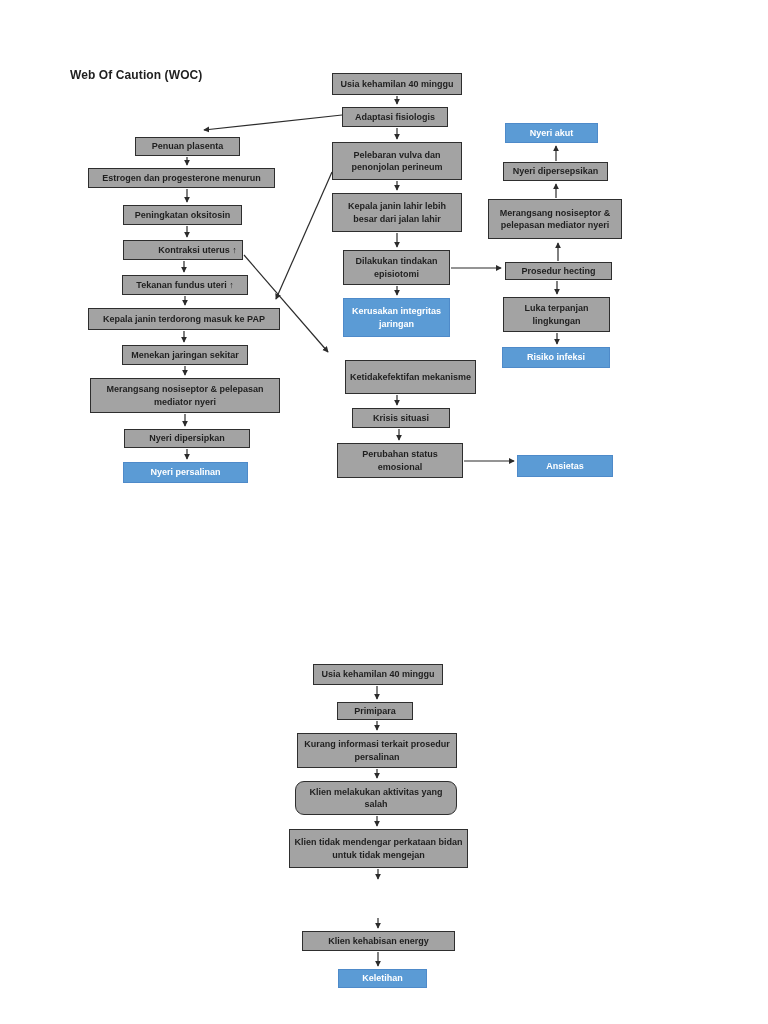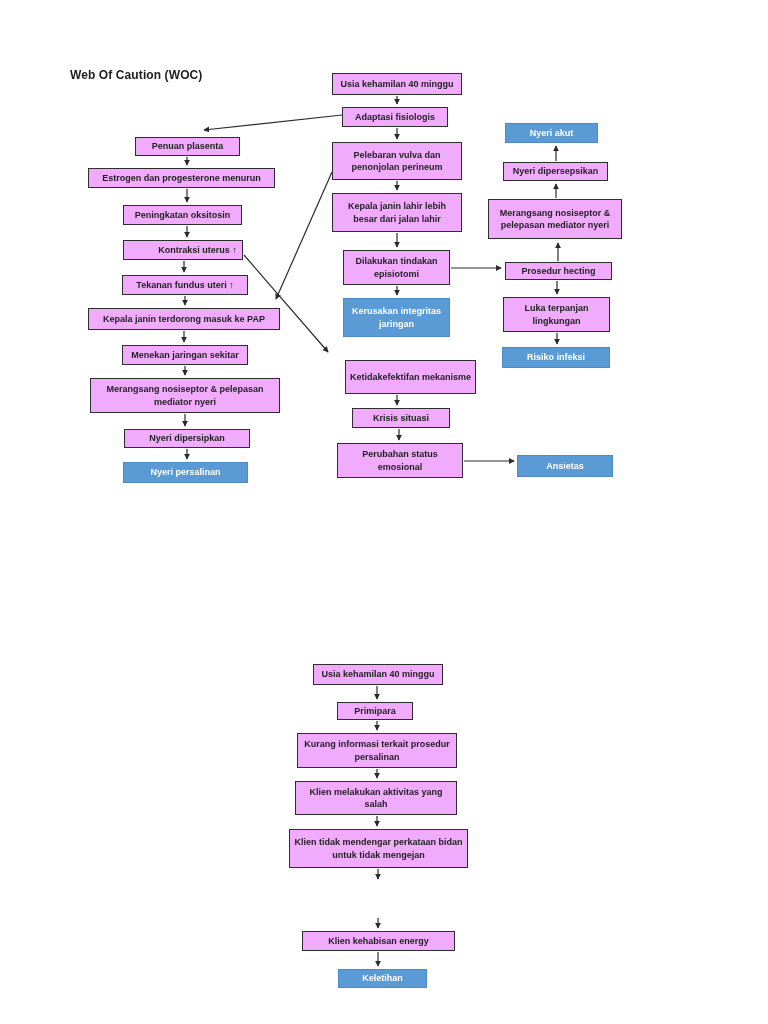--- a/index.html
+++ b/index.html
@@ -19,21 +19,21 @@
     font-size:12px;
     font-weight:bold;
     color:#1f1f1f;
     letter-spacing:0.1px;
     white-space:nowrap;
   }
   .node{
     position:absolute;
     box-sizing:border-box;
     border:1.4px solid var(--box-border,#2e2e2e);
-    background:#f0abfc;
+    background:#a3a3a3;
     color:#1f1f1f;
     font-size:9px;
     font-weight:600;
     line-height:1.35;
     display:flex;
     align-items:center;
     justify-content:center;
     text-align:center;
     padding:1px 3px;
   }
@@ -118,17 +118,17 @@
     <div class="node highlight" style="left: 517px; top: 455px; width: 96px; height: 22px;">Ansietas</div>
     <div class="node highlight" style="left: 505px; top: 123px; width: 93px; height: 20px;">Nyeri akut</div>
     <div class="node" style="left: 503px; top: 162px; width: 105px; height: 19px;">Nyeri dipersepsikan</div>
     <div class="node" style="left: 488px; top: 199px; width: 134px; height: 40px;">Merangsang nosiseptor &amp; pelepasan mediator nyeri</div>
     <div class="node" style="left: 505px; top: 262px; width: 107px; height: 18px;">Prosedur hecting</div>
     <div class="node" style="left: 503px; top: 297px; width: 107px; height: 35px;">Luka terpanjan lingkungan</div>
     <div class="node highlight" style="left: 502px; top: 347px; width: 108px; height: 21px;">Risiko infeksi</div>
     <div class="node" style="left: 313px; top: 664px; width: 130px; height: 21px;">Usia kehamilan 40 minggu</div>
     <div class="node" style="left: 337px; top: 702px; width: 76px; height: 18px;">Primipara</div>
     <div class="node" style="left: 297px; top: 733px; width: 160px; height: 35px;">Kurang informasi terkait prosedur persalinan</div>
-    <div class="node" style="left: 295px; top: 781px; width: 162px; height: 34px;">Klien melakukan aktivitas yang salah</div>
+    <div class="node" style="left: 295px; top: 781px; width: 162px; height: 34px; border-radius: 9px;">Klien melakukan aktivitas yang salah</div>
     <div class="node" style="left: 289px; top: 829px; width: 179px; height: 39px;">Klien tidak mendengar perkataan bidan untuk tidak mengejan</div>
     <div class="node" style="left: 302px; top: 931px; width: 153px; height: 20px;">Klien kehabisan energy</div>
     <div class="node highlight" style="left: 338px; top: 969px; width: 89px; height: 19px;">Keletihan</div>
   </div>
 
 </body></html>

